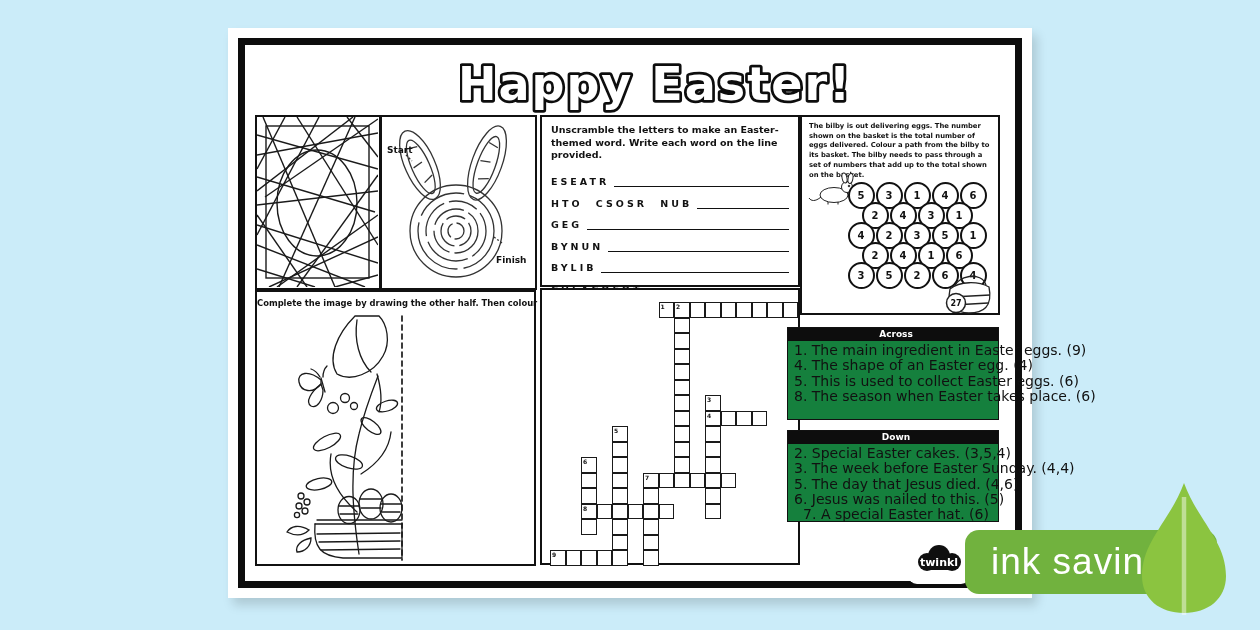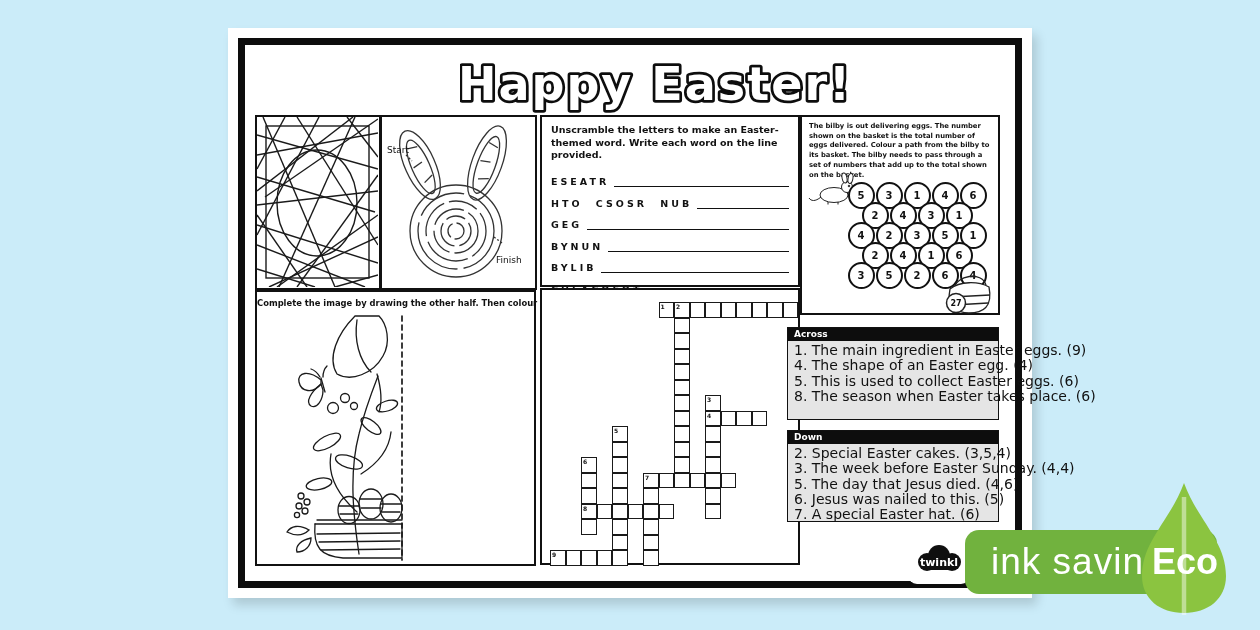--- a/index.html
+++ b/index.html
@@ -20,26 +20,26 @@
 
   
   .bilby-instr{position:absolute;left:7px;top:5px;width:186px;font-size:6.8px;font-weight:bold;line-height:9.7px;}
   .egg{position:absolute;width:27px;height:27px;border-radius:50%;border:2px solid #111;background:#fff;
        box-sizing:border-box;display:flex;align-items:center;justify-content:center;
        font-size:10px;font-weight:bold;}
   .cw-cell{position:absolute;border:1.3px solid #1a1a1a;background:#fff;box-sizing:border-box;}
   .cw-num{position:absolute;font-size:6px;font-weight:bold;line-height:6px;}
 
   
-  .clue-box{position:absolute;border:1.6px solid #111;background:#e5e5e5;box-sizing:border-box;z-index:4;}
+  .clue-box{position:absolute;border:1.6px solid #111;background:#15803d;box-sizing:border-box;z-index:4;text-align:center;}
   .clue-head{background:#0d0d0d;color:#fff;font-size:9px;font-weight:bold;line-height:13px;padding-left:6px;}
   .clue-line{font-size:14px;font-weight:normal;line-height:15.3px;padding-left:6px;white-space:nowrap;}
 
   .draw-instr{position:absolute;left:0;right:0;top:6px;text-align:center;font-size:8.4px;font-weight:bold;white-space:nowrap;}
-  .maze-label{position:absolute;font-size:9px;font-weight:normal;}
+  .maze-label{position:absolute;font-size:9px;font-weight:bold;}
 
   
   .twinkl-box{position:absolute;left:680px;top:508px;width:62px;height:48px;background:#fff;border-radius:9px;z-index:5;}
   .badge{position:absolute;left:965px;top:530px;width:252px;height:64px;background:#71b23e;border-radius:14px;
          z-index:6;display:flex;align-items:center;}
   .badge-text{color:#fff;font-family:"Liberation Sans",sans-serif;font-size:37px;padding-left:26px;letter-spacing:1px;}
   .leaf-wrap{position:absolute;left:1140px;top:481px;width:88px;height:136px;z-index:7;}
   .eco-text{position:absolute;left:1146px;top:541px;width:78px;text-align:center;color:#fff;z-index:8;
             font-family:"Liberation Sans",sans-serif;font-weight:bold;font-size:36px;}
   svg text{font-family:"DejaVu Sans",sans-serif;}
@@ -355,14 +355,13 @@
 
   <div class="badge">
     <span class="badge-text">ink saving</span>
   </div>
   <div class="leaf-wrap">
     <svg width="88" height="136" viewBox="0 0 88 136">
       <path d="M44,2 C58,40 86,60 86,95 C86,118 68,132 44,132 C20,132 2,118 2,95 C2,60 30,40 44,2 Z" fill="#8bc440"></path>
       <line x1="44" y1="16" x2="44" y2="134" stroke="rgba(255,255,255,0.45)" stroke-width="4.5"></line>
     </svg>
   </div>
-  <div class="eco-text">Eco</div>
 </div>
 
 </body></html>

